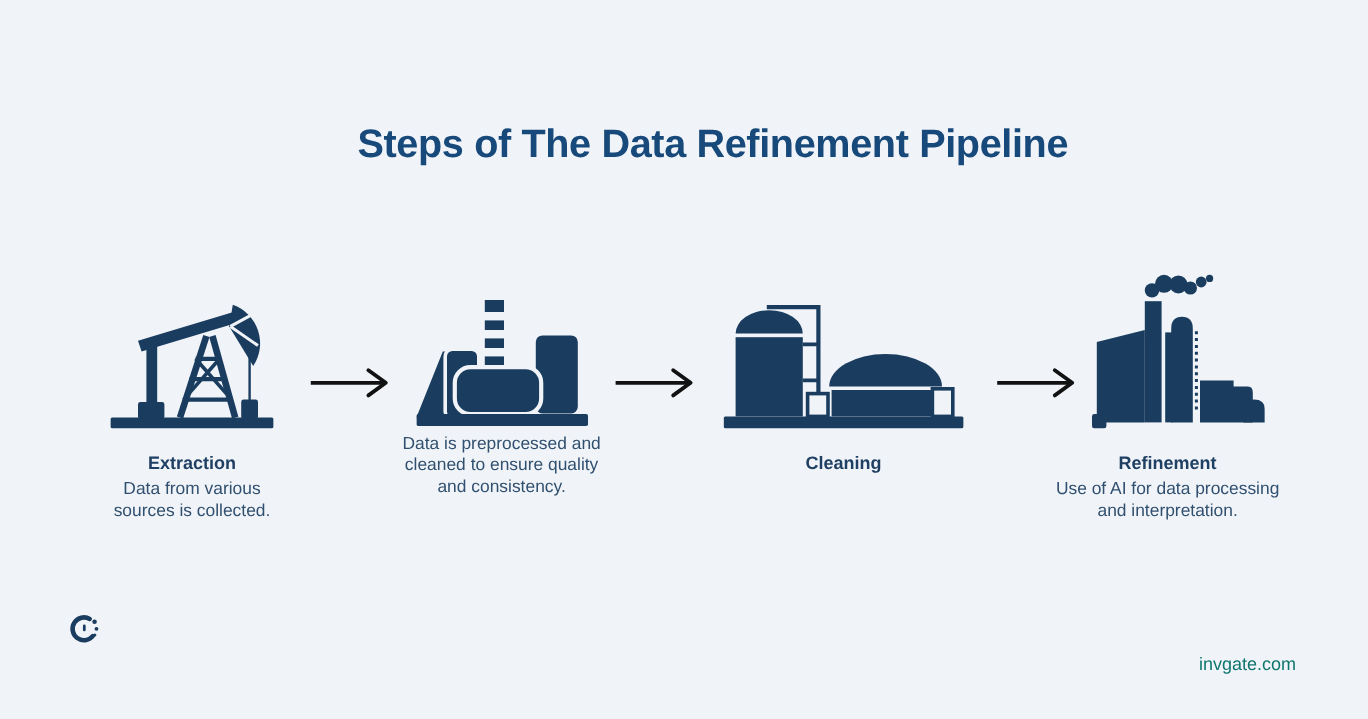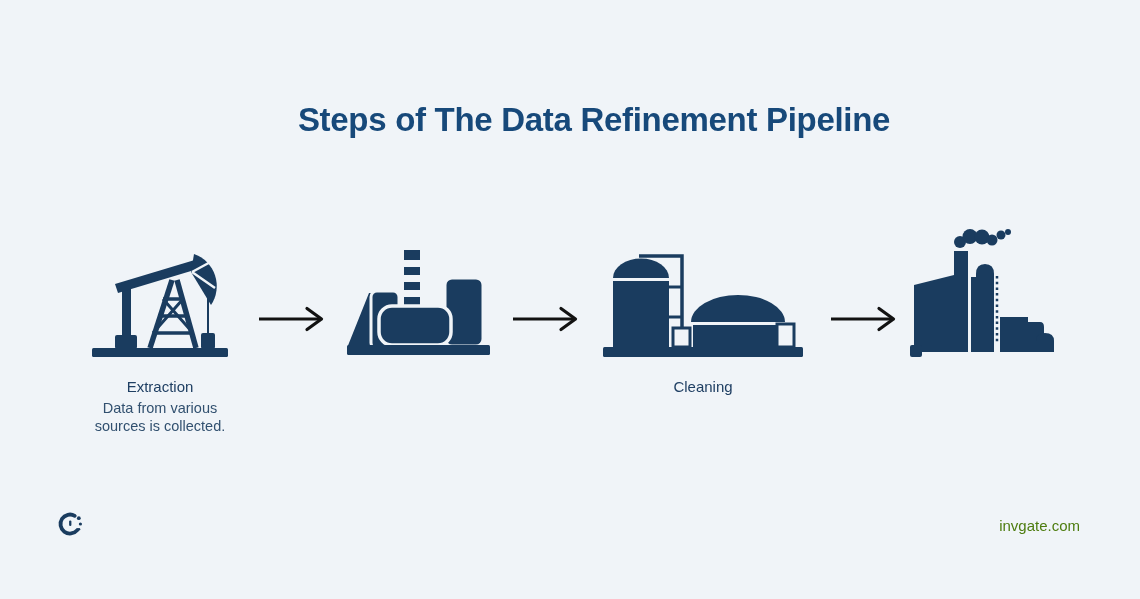--- a/index.html
+++ b/index.html
@@ -12,32 +12,32 @@
     position:absolute; top:101px; left:0; width:1140px;
     text-align:center; font-size:33px; font-weight:700;
     color:#17497a; letter-spacing:-0.3px;padding-left:24px;
   }
   .step { position:absolute; top:222px; width:240px; text-align:center; }
   .step-1 { left:40px; }
   .step-2 { left:298px; }
   .step-3 { left:583px; }
   .step-4 { left:853px; }
   .icon-box { height:135px; display:flex; align-items:flex-end; justify-content:center; }
-  .step-title { margin-top:21px; font-size:15px; font-weight:400; color:#1f3f63; }
+  .step-title { margin-top:21px; font-size:15px; font-weight:700; color:#1f3f63; }
   .step-desc { margin:4px auto 0 auto; font-size:14.5px; line-height:18px; color:#31506f; }
   .step-1 .step-desc { max-width:152px; }
   .step-2 .step-desc { max-width:182px; }
   .step-3 .step-desc { max-width:188px; }
   .step-4 .step-desc { max-width:214px; }
   .arrow { position:absolute; top:306px; }
   .arrow-1 { left:257px; }
   .arrow-2 { left:511px; }
   .arrow-3 { left:829px; }
   .logo { position:absolute; left:57px; top:511px; }
-  .site { position:absolute; right:60px; top:517px; font-size:15px; color:#4d7c0f; }
+  .site { position:absolute; right:60px; top:545px; font-size:15px; color:#0f766e; }
   svg { display:block; }
 </style>
 </head>
 <body>
 
 <div class="main-title">Steps of The Data Refinement Pipeline</div>
 
 <div class="step step-1">
   <div class="icon-box">
     <svg width="136" height="125" viewBox="0 0 136 125">
@@ -83,20 +83,21 @@
       <rect x="56" y="13" width="18" height="7" fill="#f0f4f8"></rect>
       <rect x="56" y="28" width="18" height="7" fill="#f0f4f8"></rect>
       <rect x="56" y="43" width="18" height="7" fill="#f0f4f8"></rect>
 
       <rect x="98" y="31" width="38" height="68" rx="7" fill="#1a3c5f" stroke="#f0f4f8" stroke-width="3"></rect>
 
       <rect x="32" y="59" width="72" height="39" rx="13" fill="#1a3c5f" stroke="#f0f4f8" stroke-width="3.5"></rect>
       <rect x="0" y="98" width="143" height="10" rx="1.5" fill="#1a3c5f"></rect>
     </svg>
   </div>
+  <div class="step-desc">Data is preprocessed and cleaned to ensure quality and consistency.</div>
 </div>
 
 <div class="arrow arrow-2">
   <svg width="68" height="26" viewBox="0 0 68 26">
     <line x1="2" y1="13" x2="63" y2="13" stroke="#121212" stroke-width="3.2"></line>
     <path d="M50,2.5 L64.5,13 L50,23.5" fill="none" stroke="#121212" stroke-width="3.2" stroke-linecap="round" stroke-linejoin="round"></path>
   </svg>
 </div>
 
 <div class="step step-3">
@@ -147,20 +148,22 @@
 
         <path d="M72,50 Q72,40 81,40 Q90,40 90,50 L90,128 L72,128 Z"></path>
 
         <path d="M96,93 L124,93 L124,98 L136,98 Q140,98 140,103 L140,128 L96,128 Z"></path>
 
         <path d="M132,128 L132,117 Q132,109 141,109 Q150,109 150,117 L150,128 Z"></path>
       </g>
       <line x1="93" y1="52" x2="93" y2="120" stroke="#1a3c5f" stroke-width="2.5" stroke-dasharray="2.5 3.2"></line>
     </svg>
   </div>
+  <div class="step-title">Refinement</div>
+  <div class="step-desc">Use of AI for data processing and interpretation.</div>
 </div>
 
 <div class="logo">
   <svg width="26" height="26" viewBox="0 0 26 26">
     <path d="M17.75,4.8 A9.5,9.5 0 1 0 20.3,19.1" fill="none" stroke="#1a3c5f" stroke-width="3.8" stroke-linecap="round"></path>
     <rect x="12.1" y="9.5" width="2.3" height="5.5" rx="1.1" fill="#1a3c5f"></rect>
     <circle cx="21.8" cy="7.2" r="1.9" fill="#1a3c5f"></circle>
     <circle cx="23.4" cy="13" r="1.6" fill="#1a3c5f"></circle>
     <circle cx="22" cy="18.2" r="1.3" fill="#1a3c5f"></circle>
   </svg>

